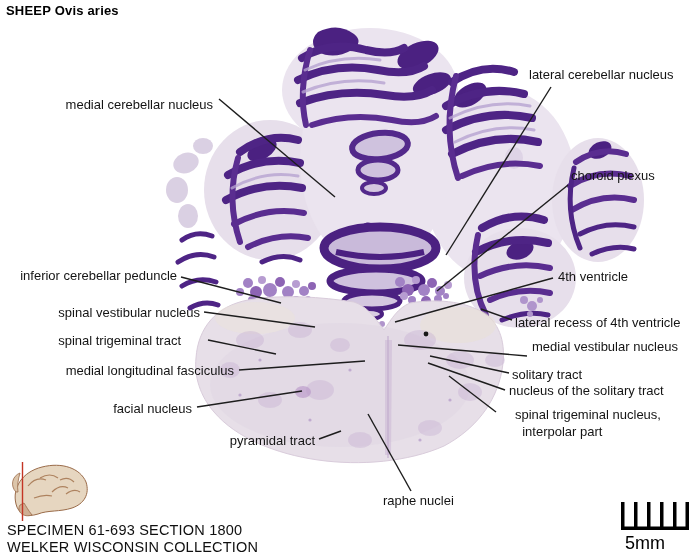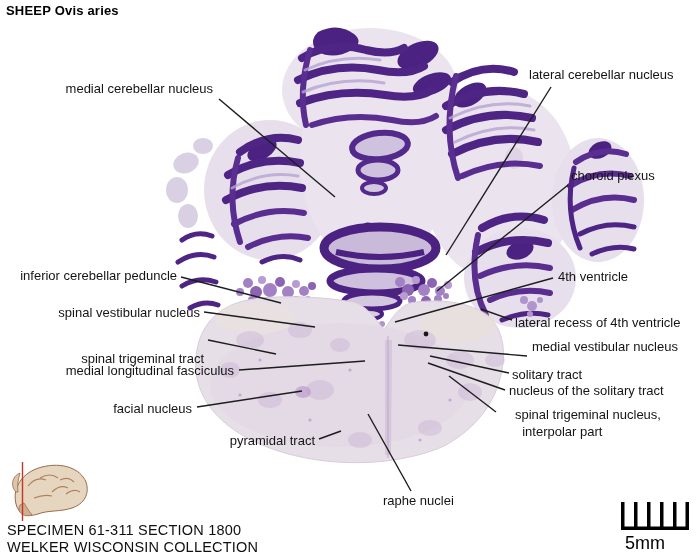--- a/index.html
+++ b/index.html
@@ -254,35 +254,35 @@
       <line x1="204" y1="312" x2="315" y2="327" class="leader"></line>
       <line x1="208" y1="340" x2="276" y2="354" class="leader"></line>
       <line x1="239" y1="370" x2="365" y2="361" class="leader"></line>
       <line x1="197" y1="407" x2="302" y2="391" class="leader"></line>
       <line x1="319" y1="439" x2="341" y2="431" class="leader"></line>
       <line x1="411" y1="491" x2="368" y2="414" class="leader"></line>
     </svg>
 
   <div class="labels-layer" id="labels-layer">
     <div class="fig-title">SHEEP Ovis aries</div>
-    <div class="footer-line footer-1">SPECIMEN 61-311  SECTION 1800</div>
+    <div class="footer-line footer-1">SPECIMEN 61-693  SECTION 1800</div>
     <div class="footer-line footer-2">WELKER WISCONSIN COLLECTION</div>
     <div class="scale-label">5mm</div>
-  <div class="label right" style="top: 80px; right: 487px;">medial cerebellar nucleus</div>
+  <div class="label right" style="top: 96px; right: 487px;">medial cerebellar nucleus</div>
       <div class="label" style="top: 66px; left: 529px;">lateral cerebellar nucleus</div>
       <div class="label" style="top: 167px; left: 571px;">choroid plexus</div>
       <div class="label" style="top: 268px; left: 558px;">4th ventricle</div>
       <div class="label" style="top: 314px; left: 515px;">lateral recess of 4th ventricle</div>
       <div class="label" style="top: 338px; left: 532px;">medial vestibular nucleus</div>
       <div class="label" style="top: 366px; left: 512px;">solitary tract</div>
       <div class="label" style="top: 382px; left: 509px; text-align: center;">nucleus of the solitary tract</div>
       <div class="label" style="top: 406px; left: 499px; margin-left: 16px;">spinal trigeminal nucleus,
   interpolar part</div>
       <div class="label right" style="top: 267px; right: 523px;">inferior cerebellar peduncle</div>
       <div class="label right" style="top: 304px; right: 500px;">spinal vestibular nucleus</div>
-      <div class="label right" style="top: 332px; right: 496px; margin-top: 18px;">spinal trigeminal tract</div>
+      <div class="label right" style="top: 332px; right: 519px;">spinal trigeminal tract</div>
       <div class="label right" style="top: 362px; right: 466px;">medial longitudinal fasciculus</div>
       <div class="label right" style="top: 400px; right: 508px;">facial nucleus</div>
       <div class="label right" style="top: 432px; right: 385px;">pyramidal tract</div>
       <div class="label" style="top: 492px; left: 383px;">raphe nuclei</div>
     </div>
 
 </div>
 
 </body></html>

